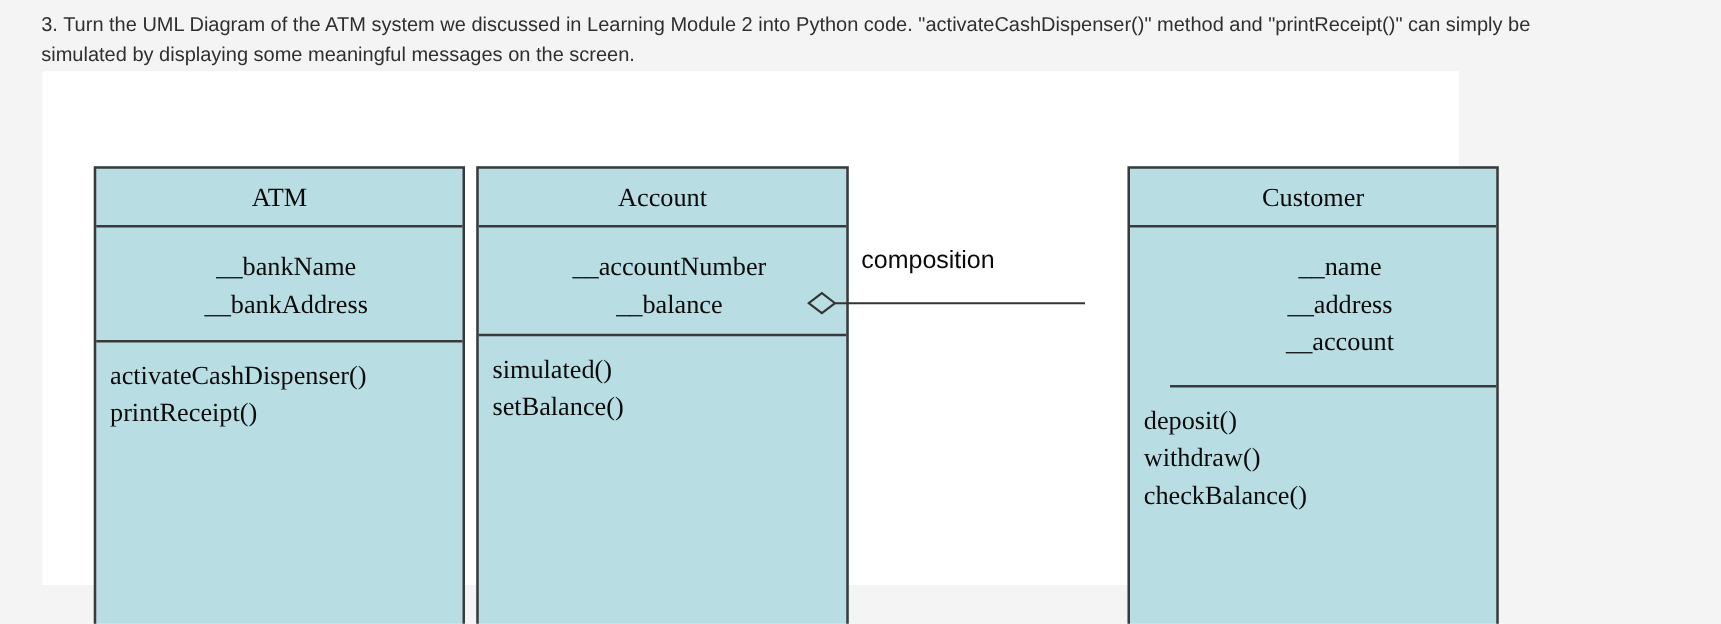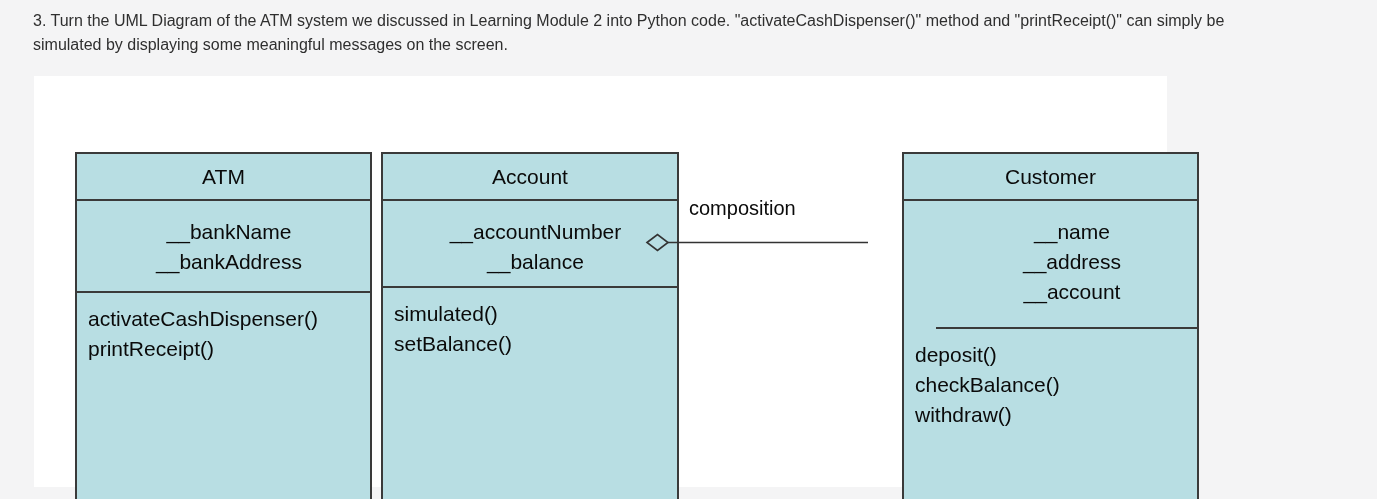--- a/index.html
+++ b/index.html
@@ -19,23 +19,24 @@
   }
   .page { position: relative; width: 1377px; height: 429px; }
 
   .question {
     position: absolute; left: 33px; top: 9px; width: 1344px;
     font-size: 16px; line-height: 24px; color: var(--question-color);
   }
   .question div { white-space: nowrap; }
 
   .diagram-panel {
-    position: absolute; left: 34px; top: 76px;
+    position: absolute; left: 34px; top: 57px;
     width: 1133px; height: 411px;
     background: var(--diagram-bg);
+    font-family: Liberation Serif, serif;
   }
 
   .uml-class {
     position: absolute; top: 76px; height: 396px;
     background: var(--box-fill);
     border: 2px solid var(--box-border);
     color: var(--text-color);
     font-size: 21px; line-height: 30px;
   }
   .uml-class.atm      { left: 41px;  width: 297px; }
@@ -102,22 +103,22 @@
 
     <div class="uml-class customer">
       <div class="uml-title">Customer</div>
       <div class="uml-attrs">
         <div>__name</div>
         <div>__address</div>
         <div>__account</div>
       </div>
       <div class="uml-methods">
         <div>deposit()</div>
+        <div>withdraw()</div>
         <div>checkBalance()</div>
-        <div>withdraw()</div>
       </div>
     </div>
 
   </div>
 
   <svg class="connector-svg" width="228" height="26" viewBox="0 0 228 26">
     <line x1="23" y1="12.5" x2="223" y2="12.5" stroke="#333333" stroke-width="1.6"></line>
     <polygon points="2,12.5 12.5,4.5 23,12.5 12.5,20.5" fill="#b8dee3" stroke="#333333" stroke-width="1.6"></polygon>
   </svg>
 

